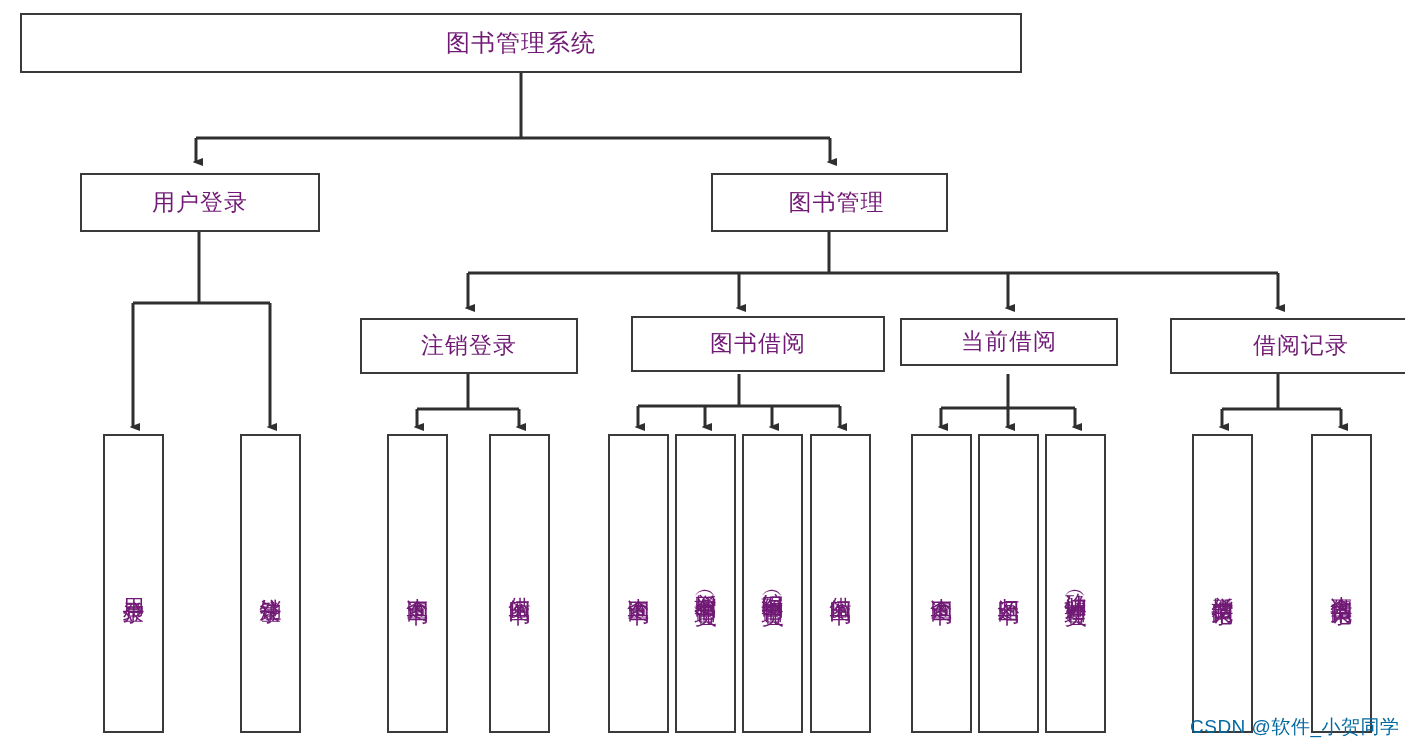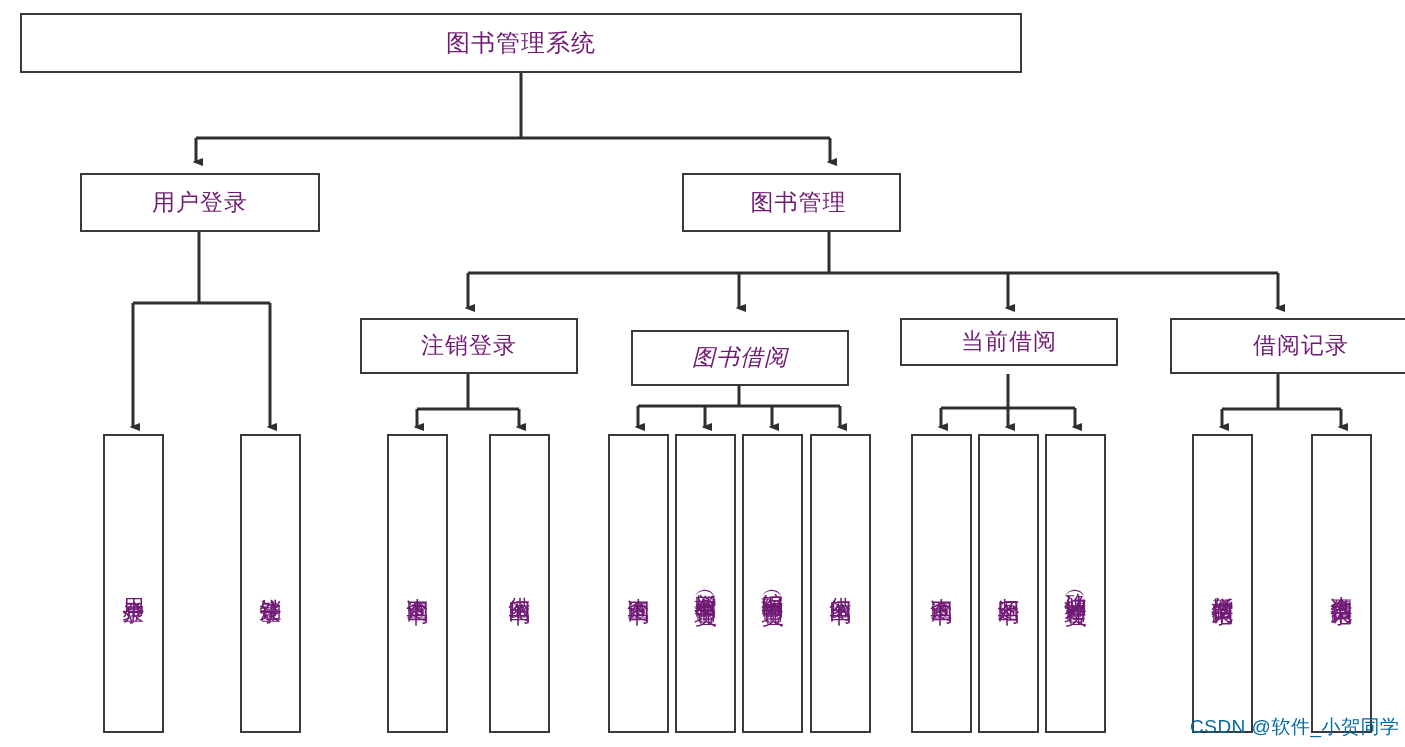--- a/index.html
+++ b/index.html
@@ -121,25 +121,25 @@
       <path d="M1222,409 L1341,409"></path>
       <path d="M1222,409 L1222,427" marker-end="url(#arrow)"></path>
       <path d="M1341,409 L1341,427" marker-end="url(#arrow)"></path>
     </g>
   </svg>
 
   <div class="node horiz root" style="left:20px; top:13px; width:1002px; height:60px;">图书管理系统</div>
 
   <div class="node horiz" style="left:80px; top:173px; width:240px; height:59px;">用户登录</div>
 
-  <div class="node horiz" style="left:682px; top:173px; width:219px; height:59px;padding-left:14px;">图书管理</div>
+  <div class="node horiz" style="left:711px; top:173px; width:237px; height:59px;padding-left:14px;">图书管理</div>
 
   <div class="node horiz" style="left:360px; top:318px; width:218px; height:56px;">注销登录</div>
 
-  <div class="node horiz" style="left:631px; top:330px; width:218px; height:56px;font-style:italic;">图书借阅</div>
+  <div class="node horiz" style="left:631px; top:316px; width:254px; height:56px;">图书借阅</div>
 
   <div class="node horiz" style="left:900px; top:318px; width:218px; height:48px;">当前借阅</div>
 
   <div class="node horiz" style="left:1170px; top:318px; width:262px; height:56px;">借阅记录</div>
 
   <div class="node vert" style="left:103px; top:434px; width:61px; height:299px;">
     <span class="vlabel">用户登录</span>
   </div>
   <div class="node vert" style="left:240px; top:434px; width:61px; height:299px;">
     <span class="vlabel">注销登录</span>

